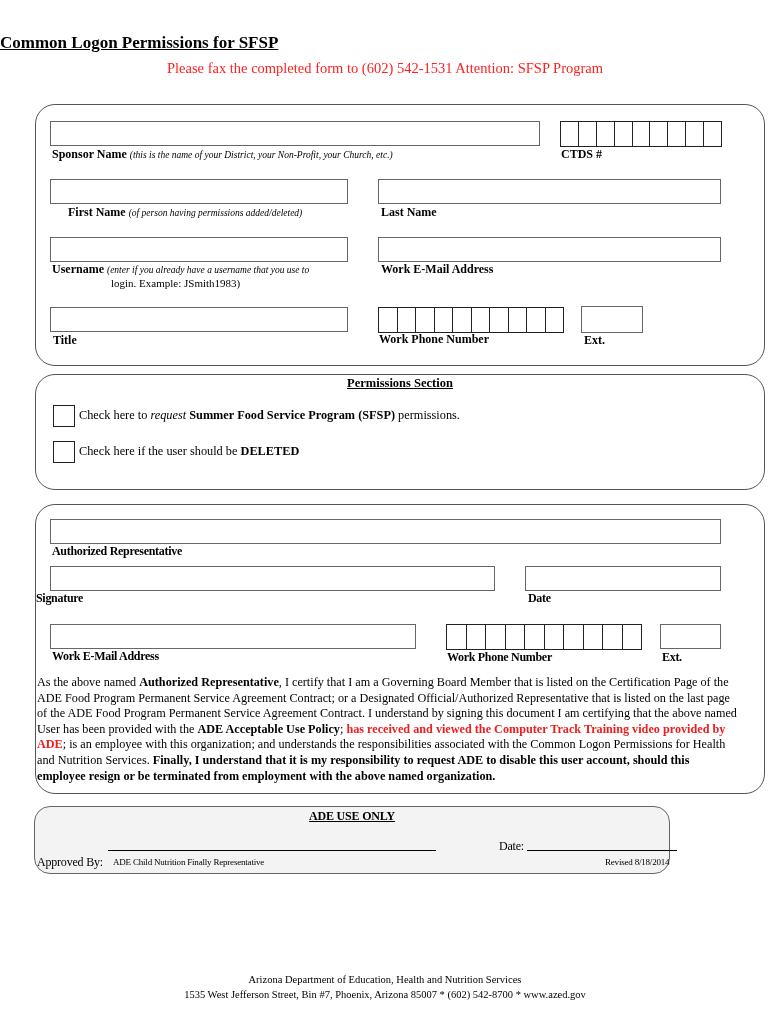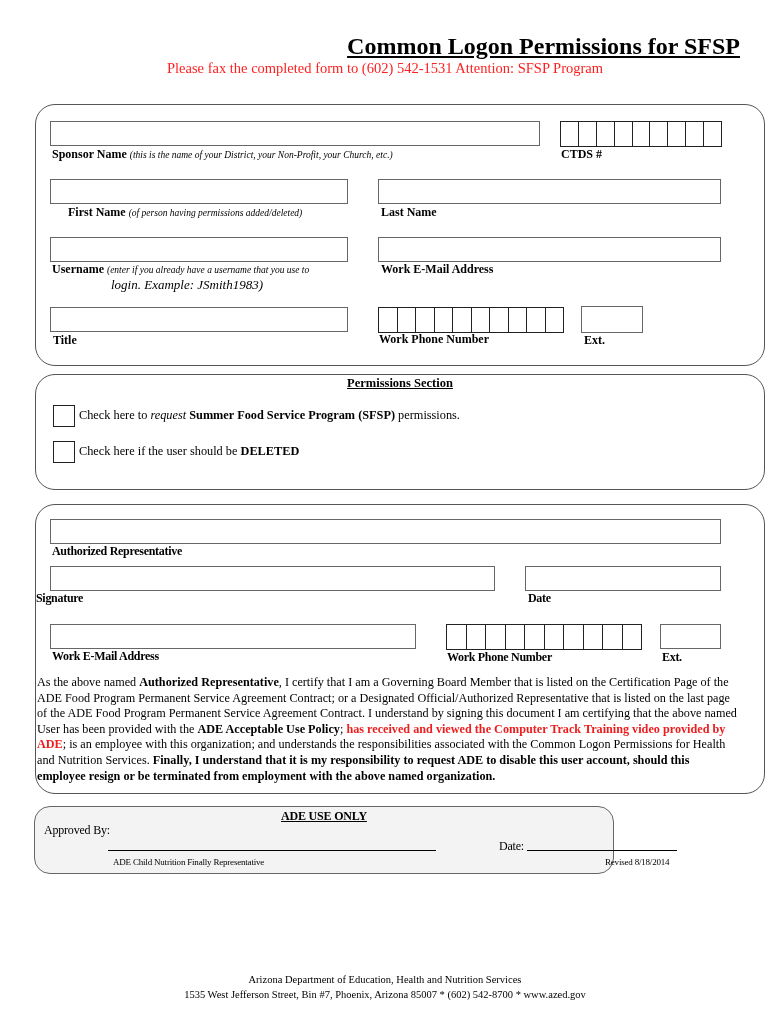--- a/index.html
+++ b/index.html
@@ -1,35 +1,35 @@
 <!DOCTYPE html>
 <html><head>
   <meta charset="utf-8">
   <style>
     * { box-sizing: border-box; margin: 0; padding: 0; }
     html, body { width: 770px; height: 1024px; background: #ffffff; overflow: hidden; }
     body { position: relative; font-family: "Liberation Serif", "DejaVu Serif", serif; color: #000; }
     .abs { position: absolute; }
-    .title { left: 0; width: 740px; top: 33px; text-align: right; font-size: 24px; font-weight: bold; text-decoration: underline; }
+    .title { left: 0; width: 740px; top: 33px; text-align: left; font-size: 17px; font-weight: bold; text-decoration: underline; }
     .subtitle { left: 0; width: 770px; top: 60px; text-align: center; font-size: 14.5px; color: #ff1f1f; }
     .section { position: absolute; border: 1.3px solid #555; border-radius: 20px; }
     .field { position: absolute; border: 1.5px solid #666; background: #fff; }
     .cells { position: absolute; display: flex; border: 1.5px solid #222; }
     .cell { flex: 1; border-right: 1.3px solid #222; height: 100%; }
     .cell:last-child { border-right: none; }
     .lbl { position: absolute; font-size: 12px; font-weight: bold; white-space: nowrap; }
     .lbl-cond { position: absolute; font-size: 12px; font-weight: bold; white-space: nowrap; letter-spacing: -0.3px; }
     .hint { font-weight: normal; font-style: italic; font-size: 9.5px; text-align: center; }
-    .hint2 { position: absolute; font-style: italic; font-size: 13px; white-space: nowrap; }
+    .hint2 { position: absolute; font-size: 11px; white-space: nowrap; }
     .perm-title { position: absolute; left: 0; width: 100%; top: 1px; text-align: center; font-size: 12.5px; font-weight: bold; text-decoration: underline; }
     .checkbox { position: absolute; width: 22px; height: 22px; border: 1.3px solid #222; background: #fff; }
     .chk-text { position: absolute; font-size: 12.3px; white-space: nowrap; }
     .cert { position: absolute; left: 37px; top: 675px; width: 700px; font-size: 12.2px; line-height: 15.6px; }
     .red { color: #ee1c1c; }
-    .ade { position: absolute; left: 34px; top: 806px; width: 580px; height: 68px; border: 1.2px solid #666; border-radius: 16px; background: #f3f3f3; }
+    .ade { position: absolute; left: 34px; top: 806px; width: 636px; height: 68px; border: 1.2px solid #666; border-radius: 16px; background: #f3f3f3; }
     .ade-title { position: absolute; left: 0; width: 100%; top: 2px; text-align: center; font-size: 12px; font-weight: bold; text-decoration: underline; letter-spacing: -0.2px; }
     .ade-txt { position: absolute; font-size: 12px; white-space: nowrap; letter-spacing: -0.2px; }
     .ade-small { position: absolute; font-size: 9px; white-space: nowrap; letter-spacing: -0.2px; }
     .line { position: absolute; border-bottom: 1px solid #000; }
     .footer { position: absolute; left: 0; width: 770px; text-align: center; font-size: 10.5px; }
   </style>
 </head>
 <body>
 
 <div class="abs title">Common Logon Permissions for SFSP</div>
@@ -139,21 +139,21 @@
 
 <div class="field" style="left:660px; top:624px; width:61px; height:25px;"></div>
 <div class="lbl-cond" style="left:662px; top:650px;">Ext.</div>
 
 <div class="cert">
   <span>As the above named </span><b>Authorized Representative</b><span>, I certify that I am a Governing Board Member that is listed on the Certification Page of the ADE Food Program Permanent Service Agreement Contract; or a Designated Official/Authorized Representative that is listed on the last page of the ADE Food Program Permanent Service Agreement Contract. I understand by signing this document I am certifying that the above named User has been provided with the </span><b>ADE Acceptable Use Policy</b><span>; </span><b class="red">has received and viewed the Computer Track Training video provided by ADE</b><span>; is an employee with this organization; and understands the responsibilities associated with the Common Logon Permissions for Health and Nutrition  Services. </span><b>Finally, I understand that it is my responsibility to request ADE to disable this user account, should this employee resign  or be terminated from employment with the above named organization.</b>
 </div>
 
 <div class="ade">
   <div class="ade-title">ADE USE ONLY</div>
-  <div class="ade-txt" style="left:2px; top:16px;margin-left:7px;">Approved By:</div>
+  <div class="ade-txt" style="left:2px; top:48px;">Approved By:</div>
   <div class="line" style="left:73px; top:30px; width:328px; height:14px;"></div>
   <div class="ade-small" style="left:78px; top:50px;">ADE Child Nutrition Finally Representative</div>
   <div class="ade-txt" style="left:464px; top:32px;">Date:</div>
   <div class="line" style="left:492px; top:30px; width:150px; height:14px;"></div>
   <div class="ade-small" style="left:570px; top:50px;">Revised 8/18/2014</div>
 </div>
 
 <div class="footer" style="top:974px;">Arizona Department of Education, Health and Nutrition Services</div>
 <div class="footer" style="top:989px;">1535 West Jefferson Street, Bin #7, Phoenix, Arizona 85007  *  (602) 542-8700  *  www.azed.gov</div>
 

